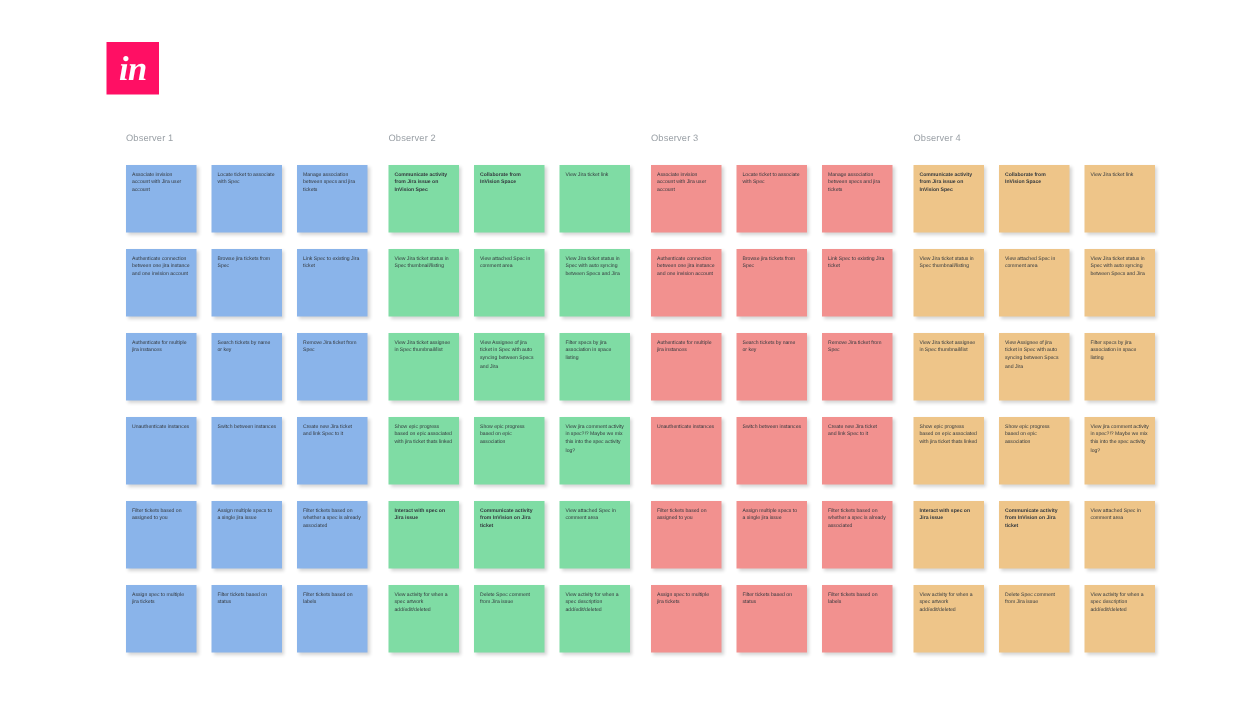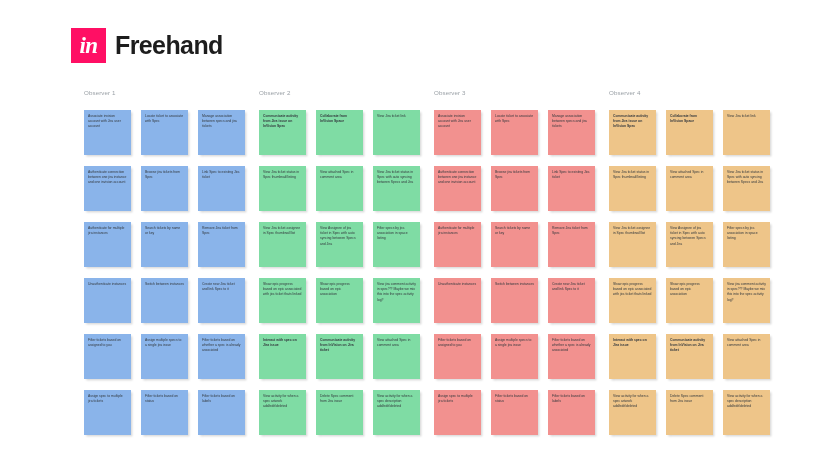--- a/index.html
+++ b/index.html
@@ -98,21 +98,20 @@
   .note.c-pink   { background: #f2918f; }
   .note.c-orange { background: #eec589; }
 </style>
 </head>
 <body>
 
 <div id="brand">
   <div id="brand-mark">
     <span>in</span>
   </div>
-  <div id="brand-word">Freehand</div>
 </div>
 
 <div id="board">
   <div class="columns">
       <div class="column">
         <div class="column-title">Observer 1</div>
         <div class="notes-grid">
           <div class="note c-blue">Associate invision account with Jira user account</div>
           <div class="note c-blue">Locate ticket to associate with Spec</div>
           <div class="note c-blue">Manage association between specs and jira tickets</div>

